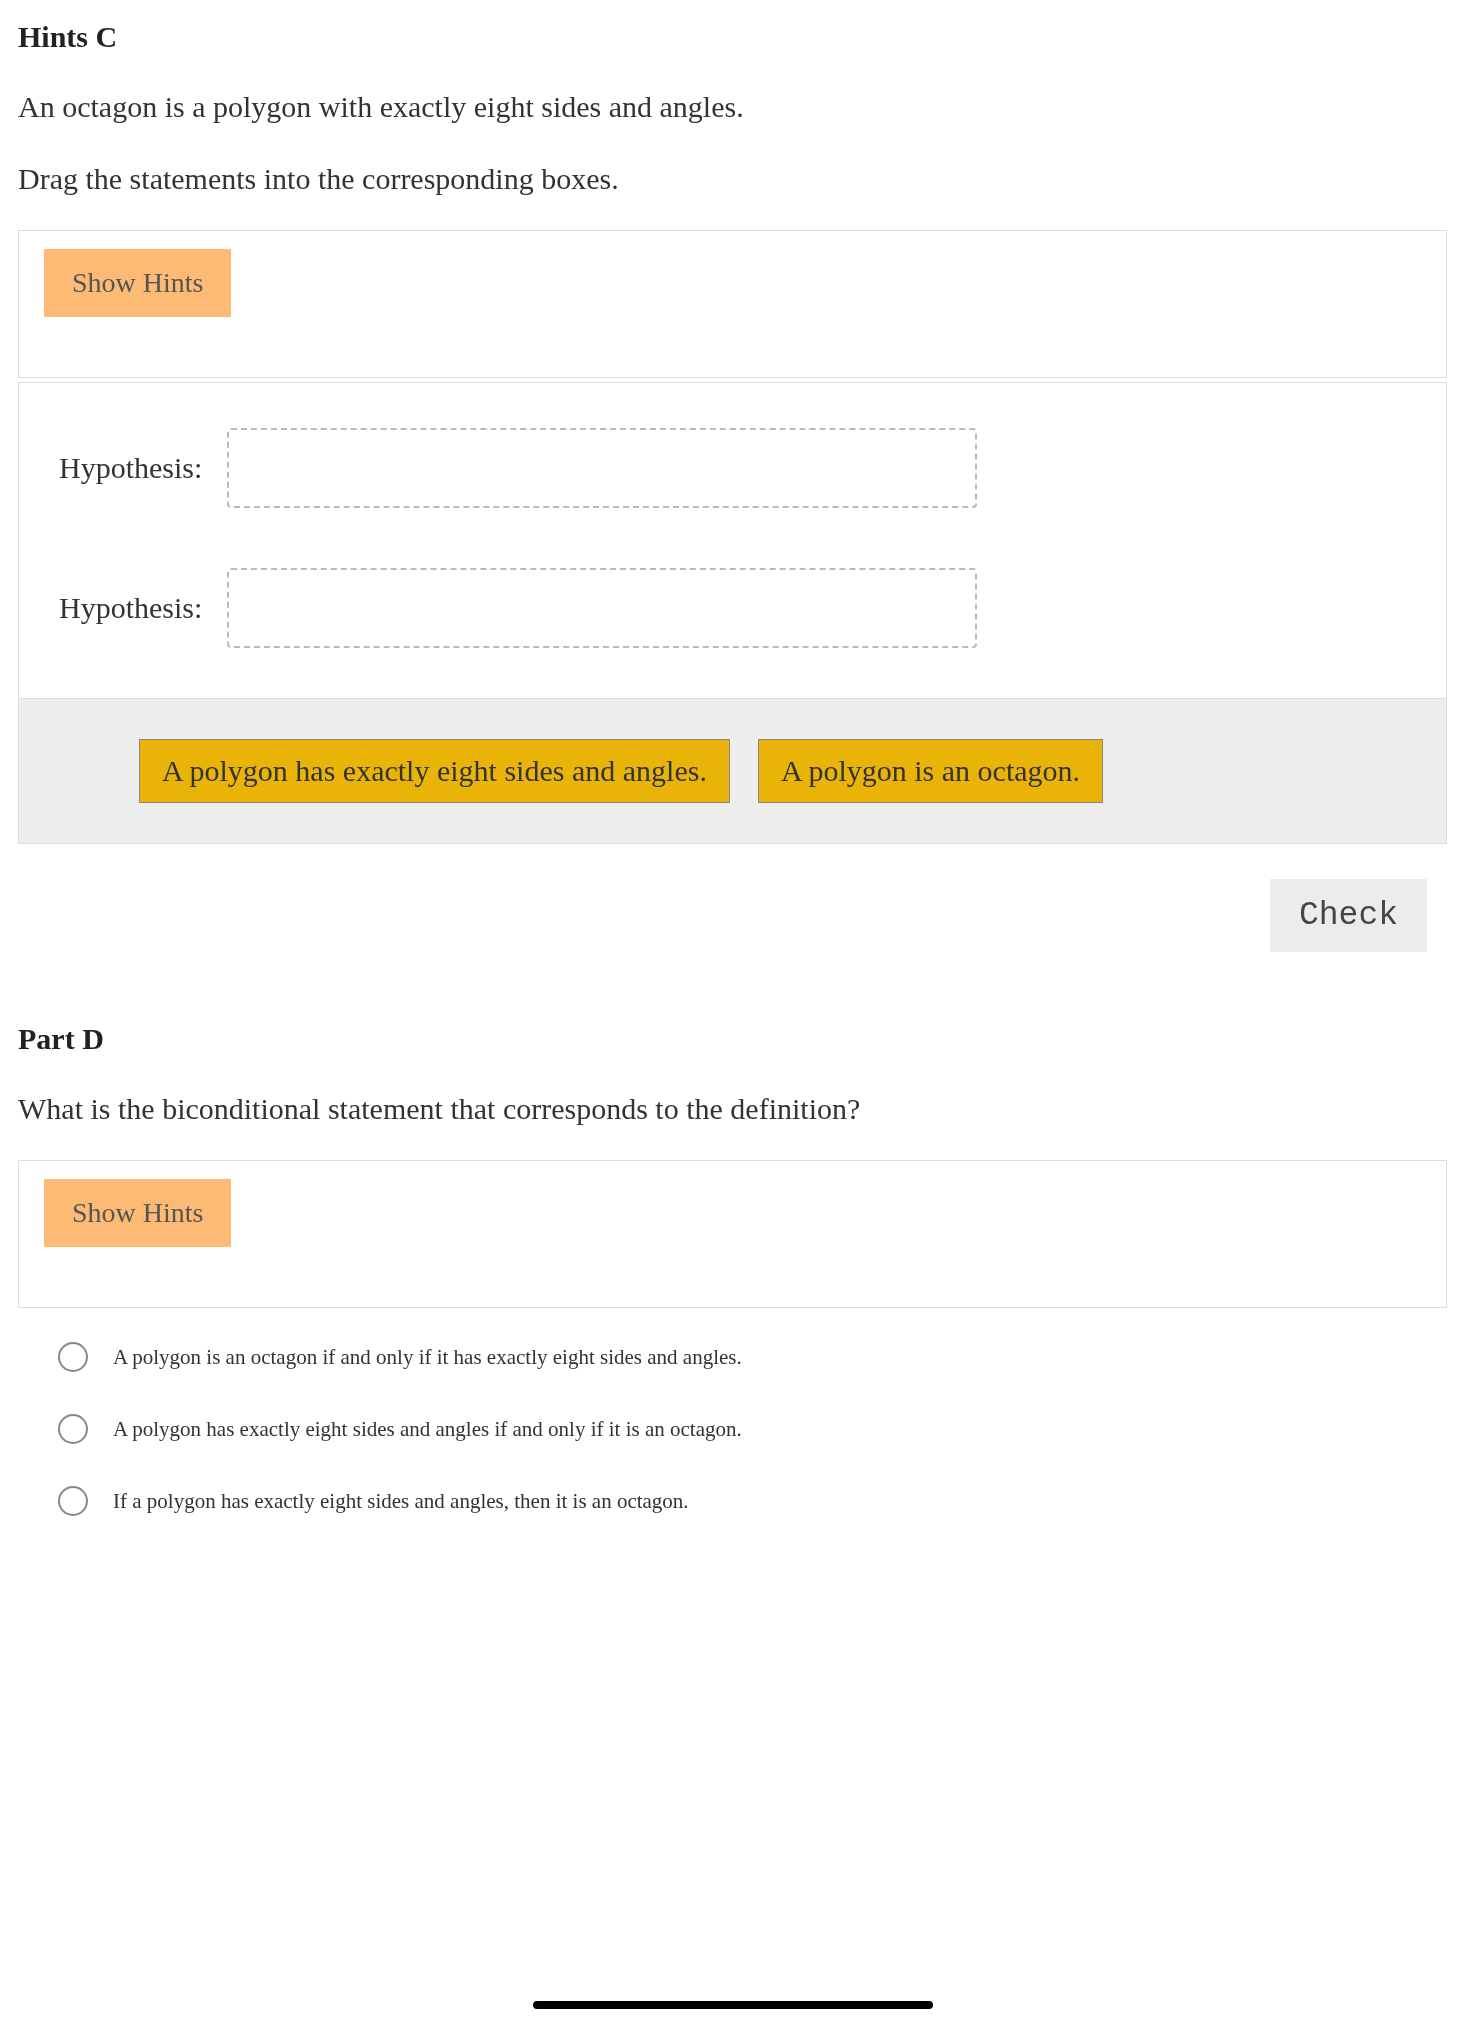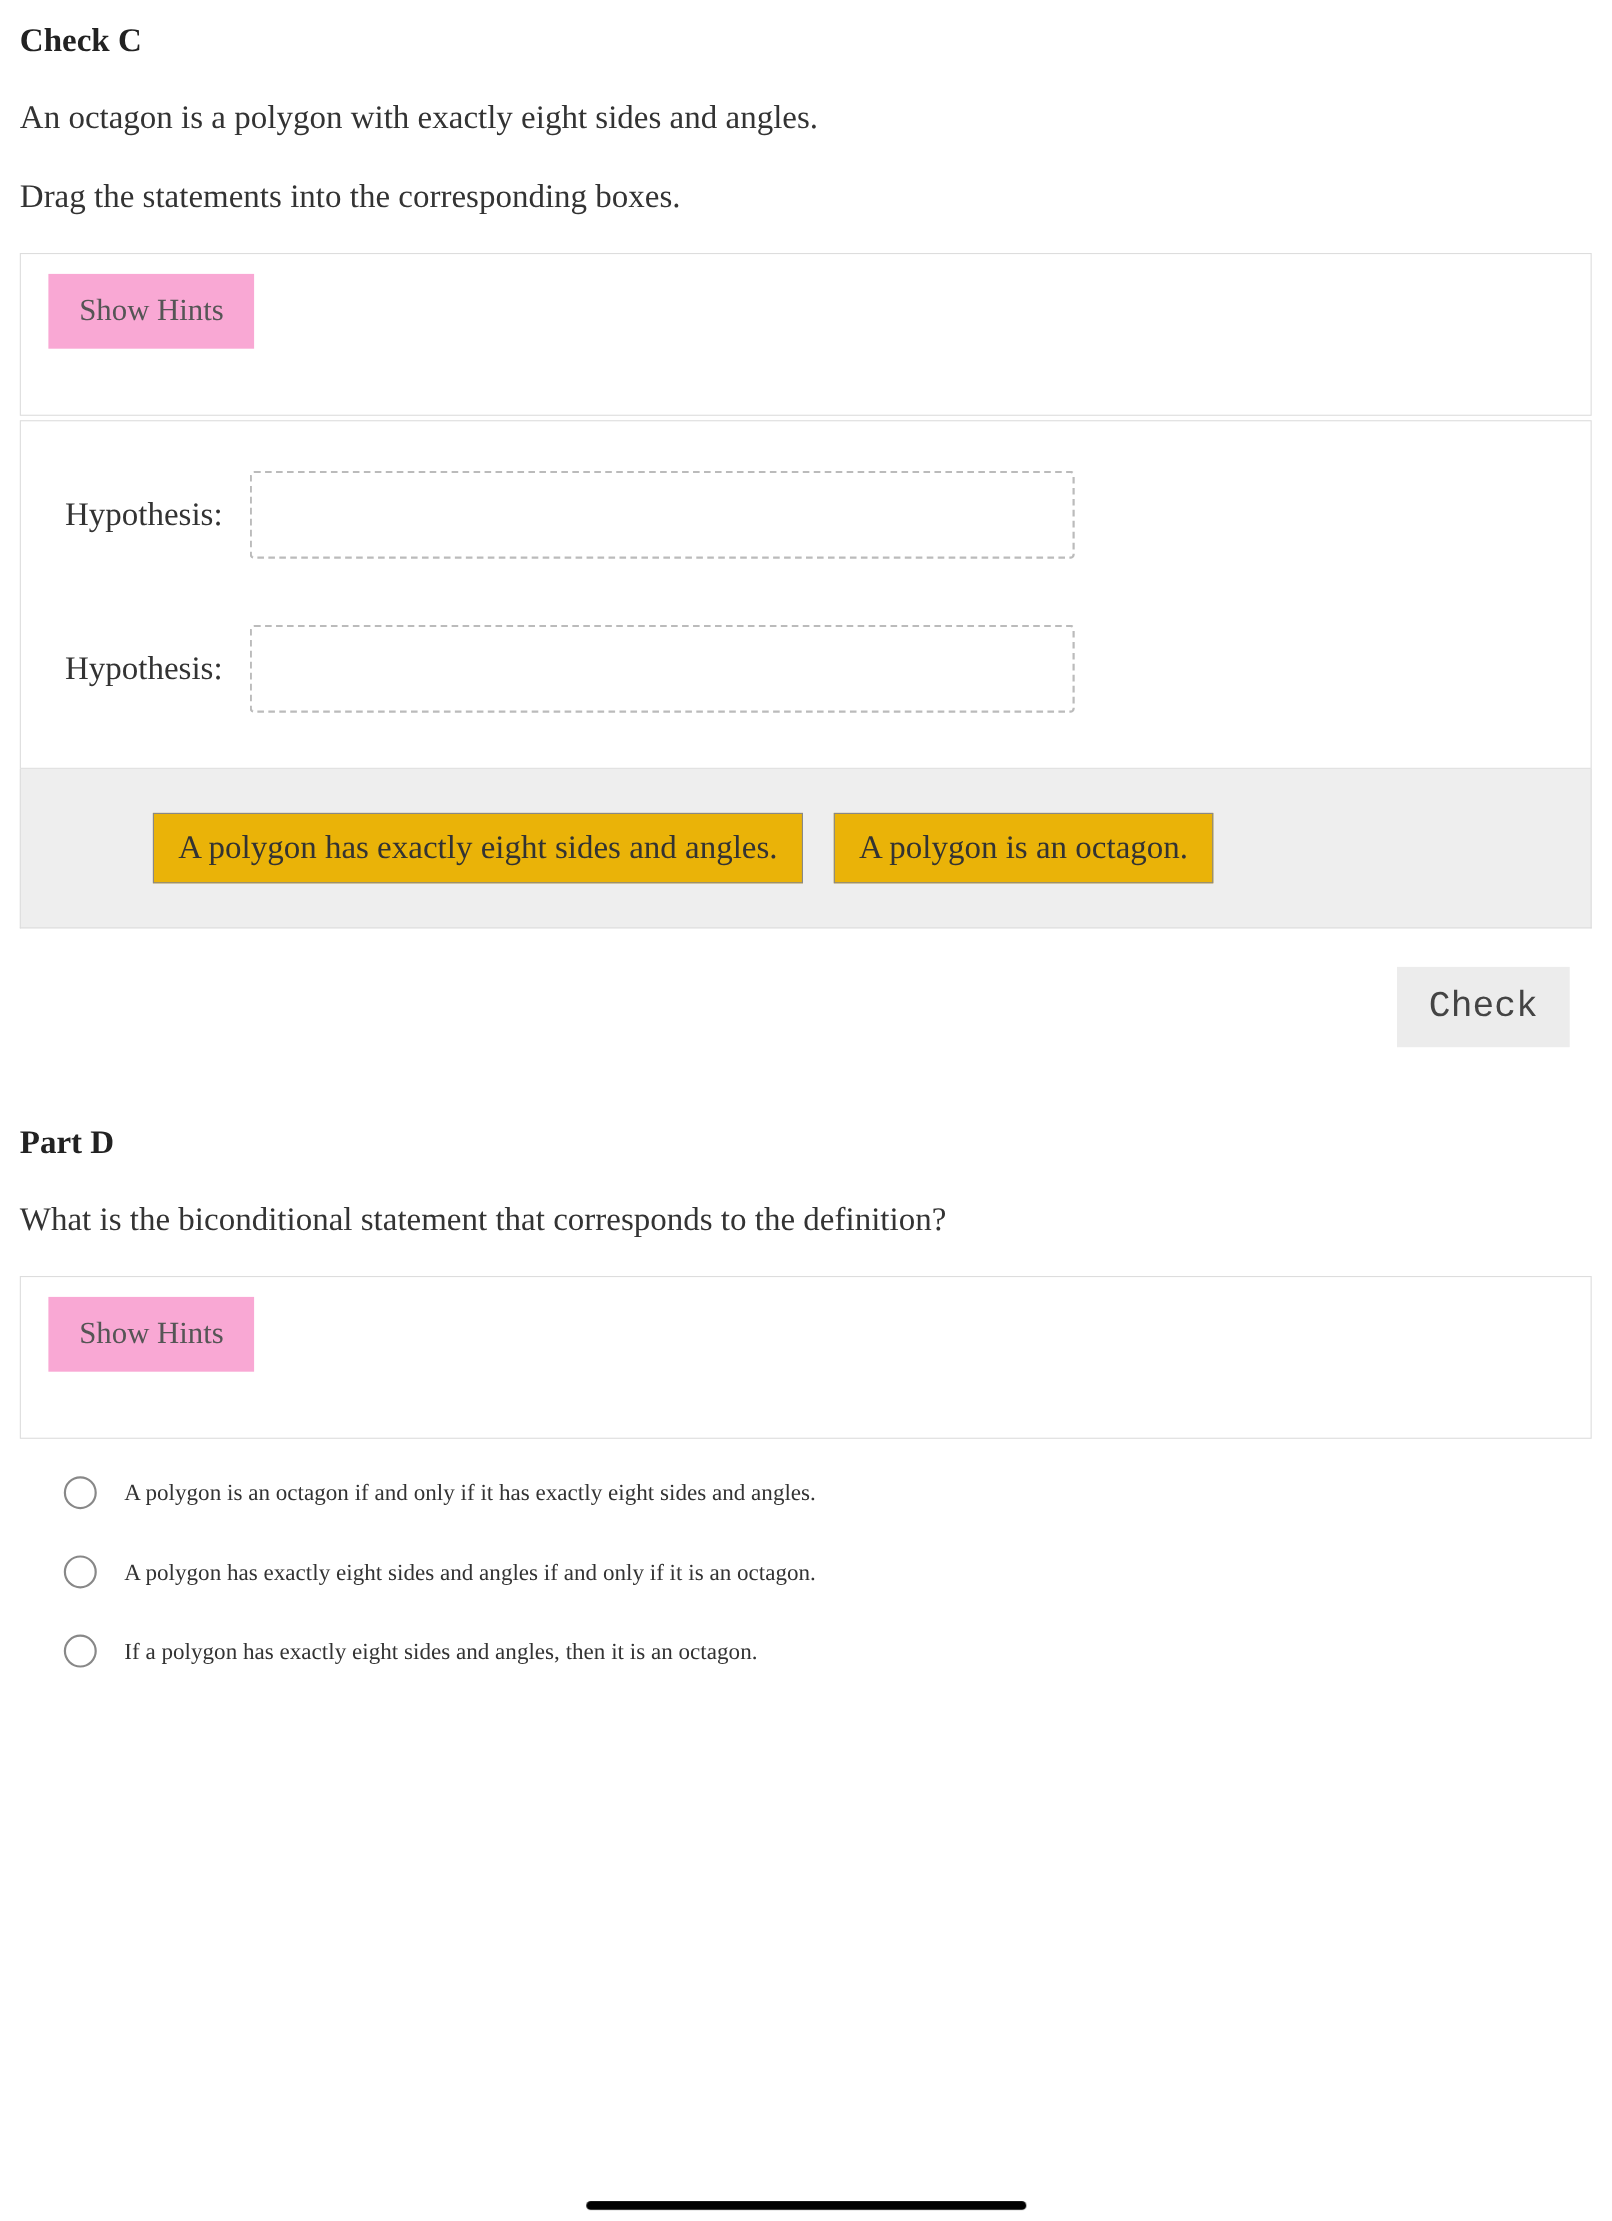--- a/index.html
+++ b/index.html
@@ -26,21 +26,21 @@
       color: #333;
       line-height: 1.4;
     }
     .hints-panel {
       border: 1px solid #ddd;
       padding: 18px 25px 60px 25px;
       margin-top: 20px;
       margin-bottom: 4px;
     }
     .show-hints-btn {
-      background: #f9a8d4;
+      background: #fdba74;
       border: none;
       padding: 18px 28px;
       font-size: 28px;
       color: #555;
       font-family: inherit;
       cursor: pointer;
     }
     .drag-area {
       border: 1px solid #ddd;
       padding: 45px 40px 50px 40px;
@@ -128,21 +128,21 @@
       width: 400px;
       height: 8px;
       background: #000;
       border-radius: 4px;
     }
   </style>
 </head>
 <body>
 
 <div>
-  <div class="part-title">Check C</div>
+  <div class="part-title">Hints C</div>
   <div class="prompt-text">An octagon is a polygon with exactly eight sides and angles.</div>
   <div class="prompt-text">Drag the statements into the corresponding boxes.</div>
 
   <div class="hints-panel">
     <button class="show-hints-btn">Show Hints</button>
   </div>
 
   <div class="drag-area">
     <div class="drop-row">
       <span class="drop-label">Hypothesis:</span>

